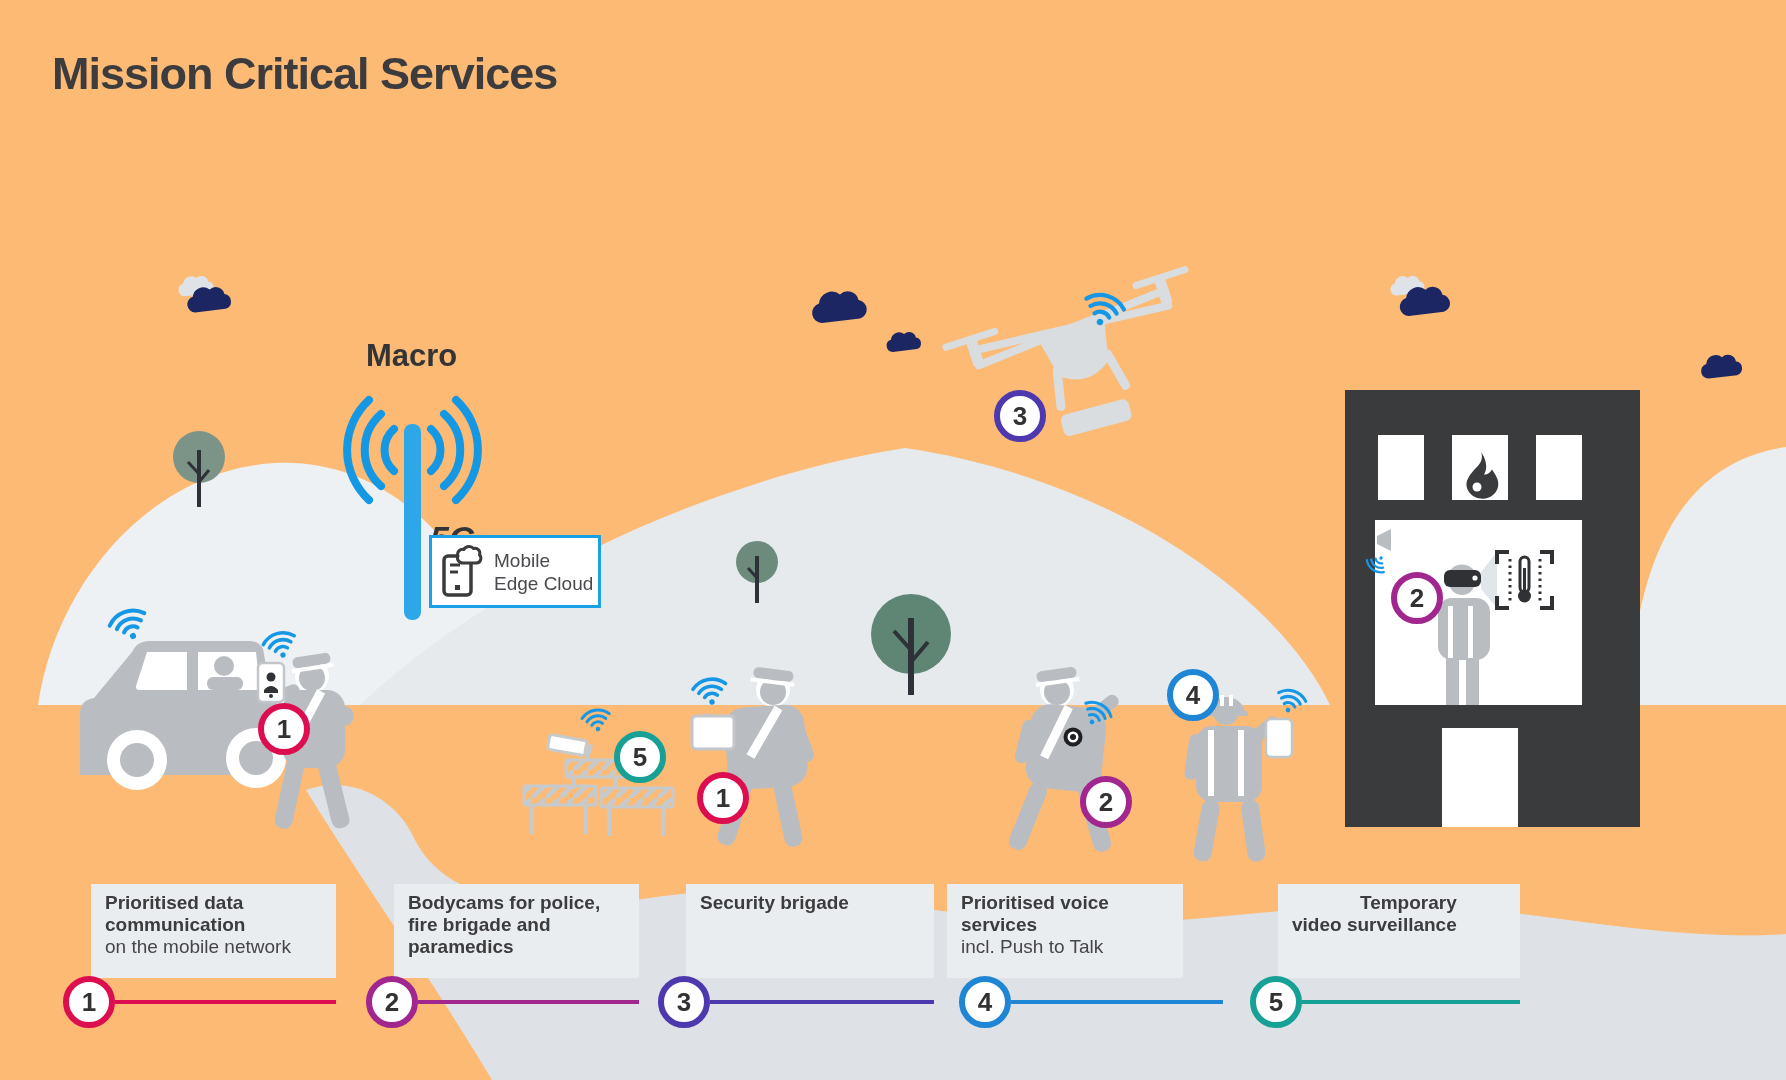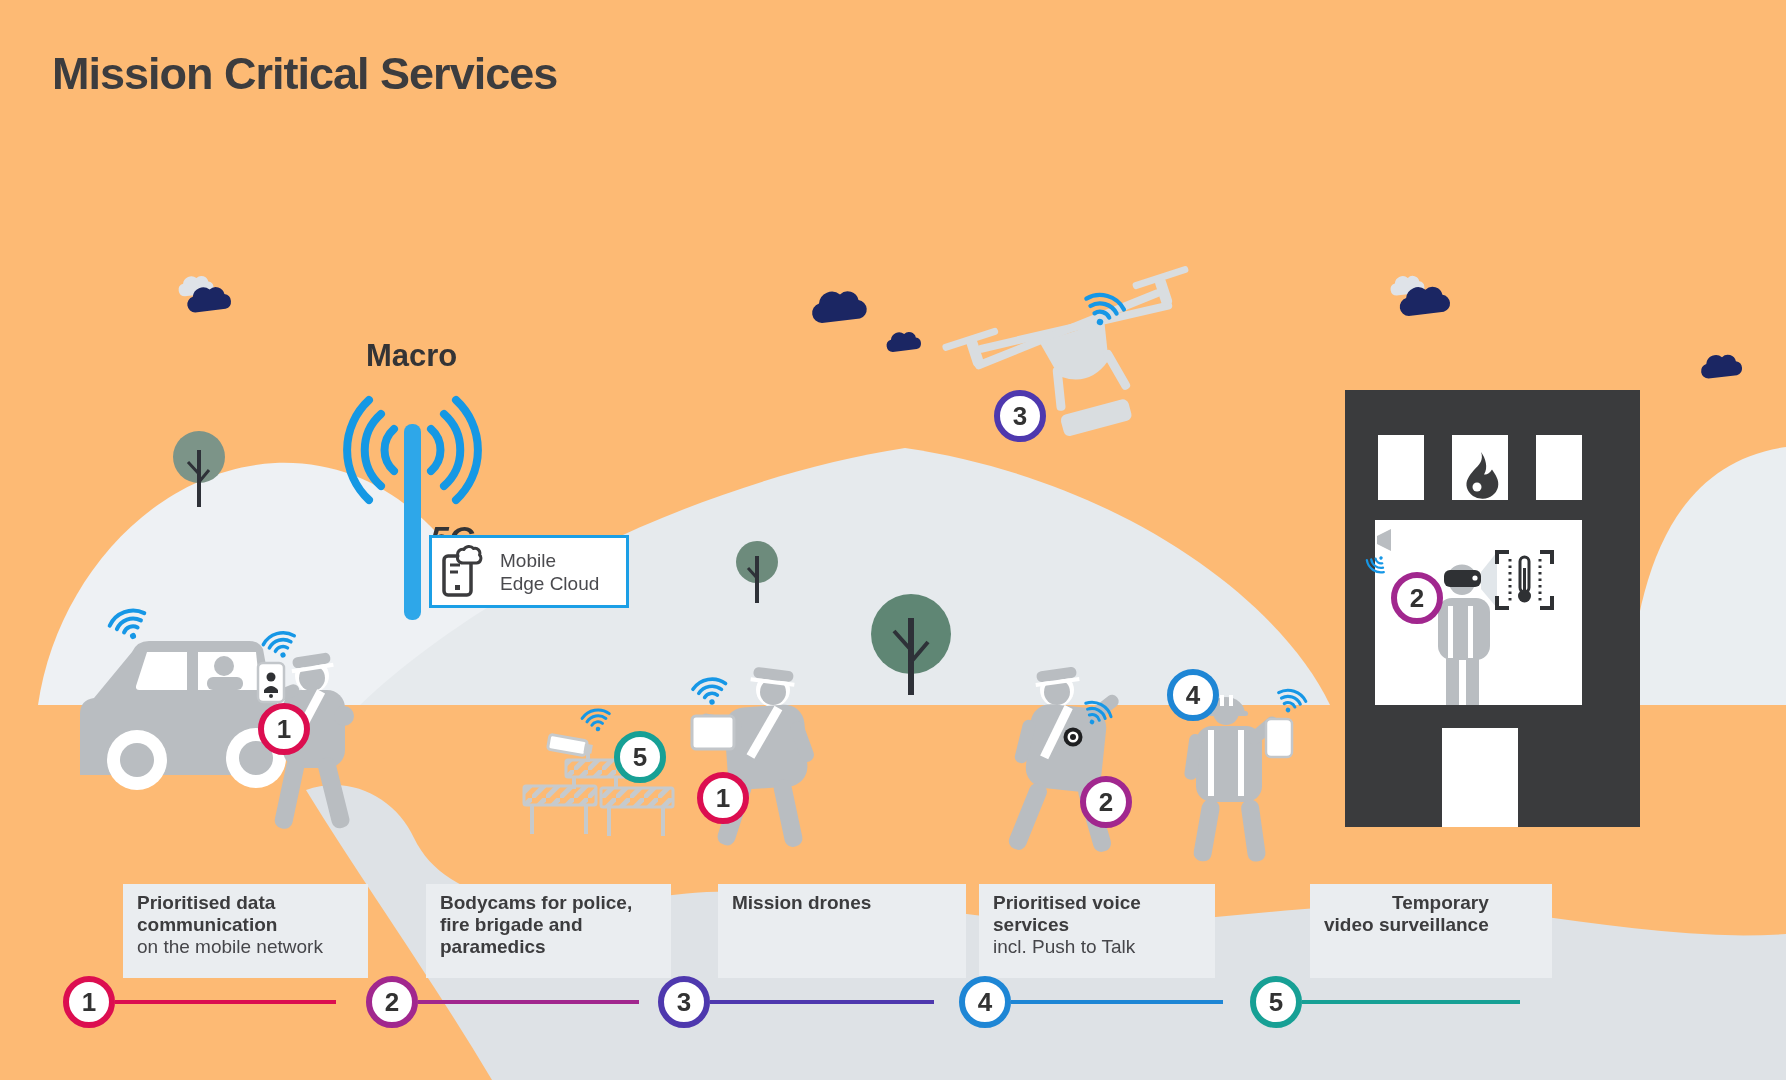--- a/index.html
+++ b/index.html
@@ -3,27 +3,27 @@
 <meta charset="utf-8">
 <style>
   html,body{margin:0;padding:0;background:#fff;}
   #canvas{position:relative;width:1786px;height:1080px;background:#fdba74;overflow:hidden;
           font-family:"Liberation Sans", sans-serif;}
   #scene{position:absolute;left:0;top:0;}
   .abs{position:absolute;}
   #page-title{left:52px;top:48px;font-size:45px;font-weight:bold;color:#3c3c3e;letter-spacing:-1px;}
   #macro-label{left:366px;top:338px;font-size:31px;font-weight:bold;color:#343436;}
   #fiveg-label{left:430px;top:482px;font-size:34px;font-weight:bold;font-style:italic;color:#343436;margin-top:37px;}
-  #edge-box{left:429px;top:535px;width:200px;height:73px;border:3px solid #1b9fe6;background:#fff;
-            box-sizing:border-box;display:flex;align-items:center;gap:15px;padding-left:9px;}
+  #edge-box{left:429px;top:535px;width:172px;height:73px;border:3px solid #1b9fe6;background:#fff;
+            box-sizing:border-box;display:flex;align-items:center;gap:9px;padding-left:9px;}
   #edge-box .txt{font-size:19px;line-height:23px;color:#4a4a4e;white-space:pre-line;}
   .badge{position:absolute;width:52px;height:52px;border-radius:50%;background:#fff;border:6px solid #999;
          box-sizing:border-box;display:flex;align-items:center;justify-content:center;
          font-size:26px;font-weight:bold;color:#323232;}
-  .lg-box{position:absolute;top:884px;height:94px;background:#eaedf0;box-sizing:border-box;margin-left:32px;}
+  .lg-box{position:absolute;top:884px;height:94px;background:#eaedf0;box-sizing:border-box;}
   .lg-text{position:absolute;left:14px;top:8px;white-space:pre-line;font-size:19px;line-height:22px;}
   .lg-bold{font-weight:bold;color:#3c3c3e;white-space:pre-line;}
   .lg-reg{font-weight:normal;color:#46464a;white-space:pre-line;}
   .lg-line{position:absolute;top:1000px;height:4px;background:#999;}
   .lg-badge{top:976px;}
 </style>
 </head>
 <body>
 
 <div id="canvas">
@@ -310,21 +310,21 @@
       <div class="lg-text"><div class="lg-bold">Bodycams for police,
 fire brigade and
 paramedics</div><div class="lg-reg"></div></div>
     </div>
     <div class="lg-line" style="left:418px;width:221px;background:#a1278e;"></div>
     <div class="badge lg-badge" style="left:366px;border-color:#a1278e;">
         <span>2</span>
       </div>
 
     <div class="lg-box" style="left:686px;width:248px;">
-      <div class="lg-text"><div class="lg-bold">Mission drones</div></div>
+      <div class="lg-text"><div class="lg-bold">Security brigade</div></div>
     </div>
     <div class="lg-line" style="left:710px;width:224px;background:#4e38ae;"></div>
     <div class="badge lg-badge" style="left:658px;border-color:#4e38ae;">
         <span>3</span>
       </div>
 
     <div class="lg-box" style="left:947px;width:236px;">
       <div class="lg-text"><div class="lg-bold">Prioritised voice
 services</div><div class="lg-reg">incl. Push to Talk</div></div>
     </div>

